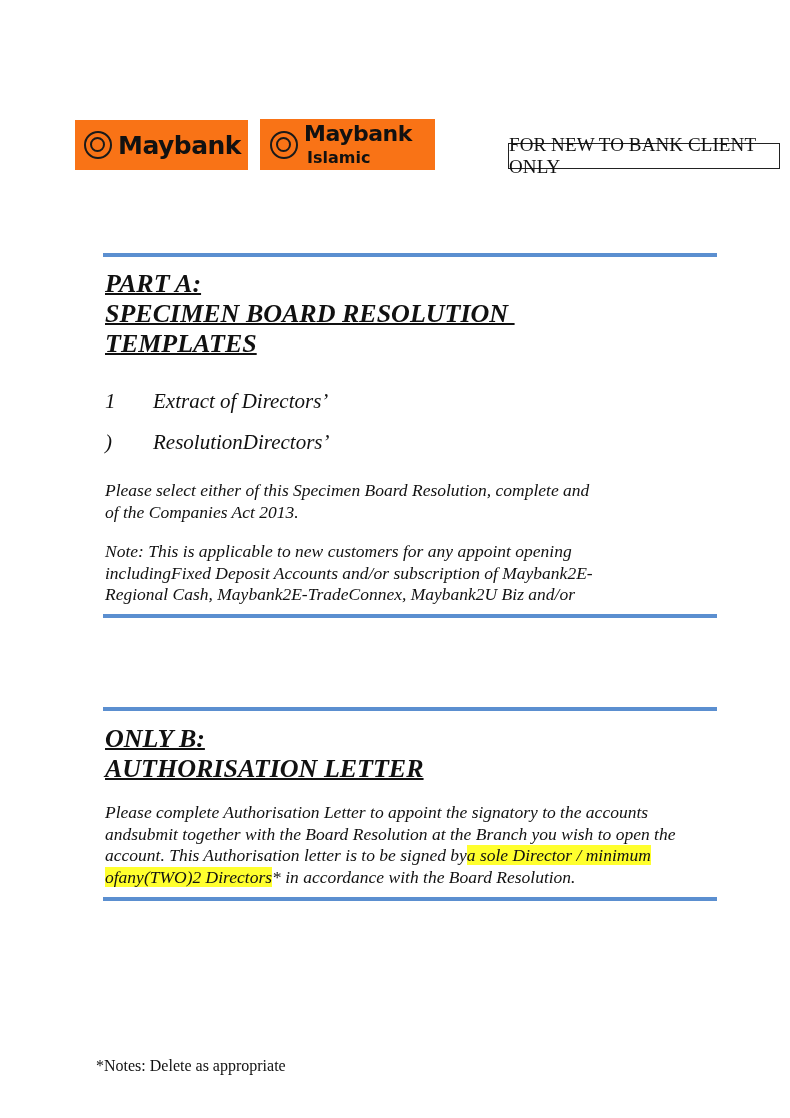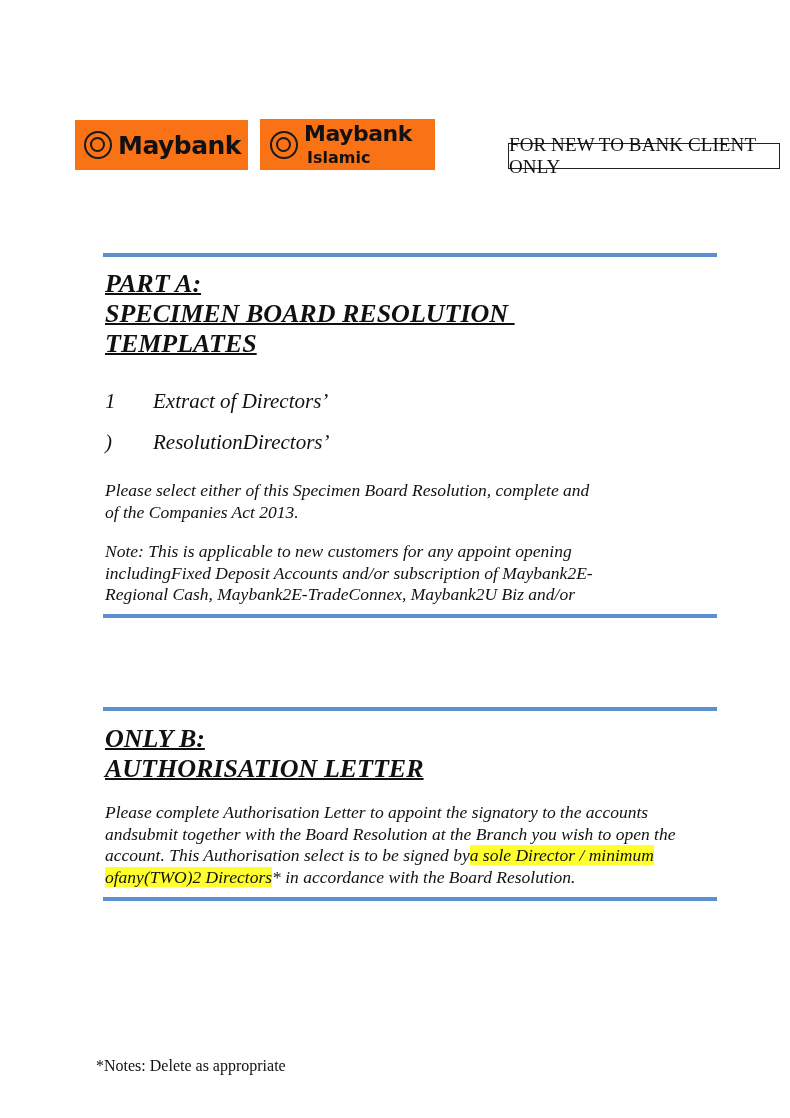--- a/index.html
+++ b/index.html
@@ -73,18 +73,18 @@
 
 <div class="rule" style="top:707px;"></div>
 <div class="heading" style="top:724px;">
   <div>ONLY B:</div>
   <div>AUTHORISATION LETTER</div>
 </div>
 
 <div class="para" style="top:802px; width:630px;">
   <div>Please complete Authorisation Letter to appoint the signatory to the accounts</div>
   <div>andsubmit together with the Board Resolution at the Branch you wish to open the</div>
-  <div><span>account. This Authorisation select is to be signed by</span><span class="hl">a sole Director / minimum</span></div>
+  <div><span>account. This Authorisation letter is to be signed by</span><span class="hl">a sole Director / minimum</span></div>
   <div><span class="hl">ofany(TWO)2 Directors</span><span>* in accordance with the Board Resolution.</span></div>
 </div>
 <div class="rule" style="top:897px;"></div>
 
 <div class="footnote">*Notes: Delete as appropriate</div>
 
 </body></html>

